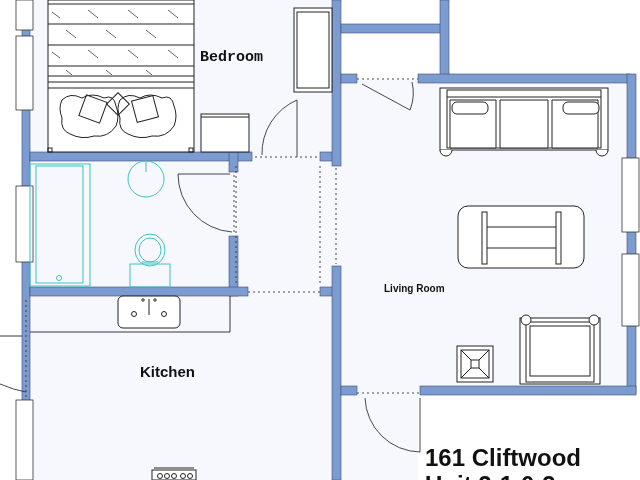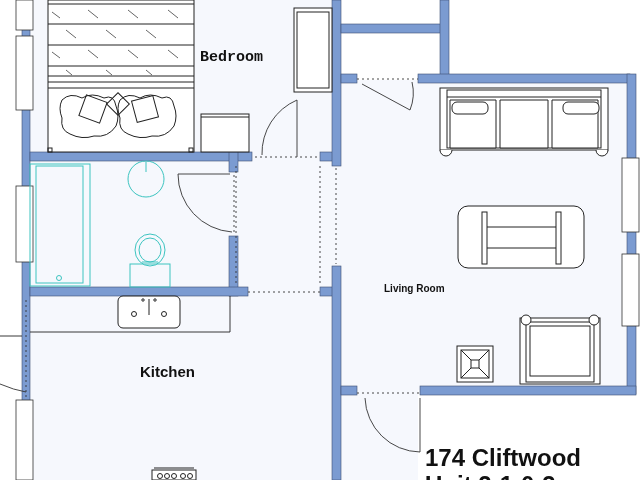--- a/index.html
+++ b/index.html
@@ -198,14 +198,14 @@
     <line x1="461" y1="350" x2="489" y2="378"></line>
     <line x1="489" y1="350" x2="461" y2="378"></line>
     <rect x="471" y="360" width="8" height="8"></rect>
   </g>
 </svg>
 
 <div class="room-label" style="left:200px;top:49px;font-size:15px;font-family:Liberation Mono, monospace;">Bedroom</div>
 <div class="room-label" style="left:384px;top:283px;font-size:10px;">Living Room</div>
 <div class="room-label" style="left:140px;top:363px;font-size:15px;">Kitchen</div>
 
-<div class="title" style="left:425px;top:446px;font-size:24px;">174 Cliftwood</div>
+<div class="title" style="left:425px;top:446px;font-size:24px;">161 Cliftwood</div>
 <div class="title" style="left:425px;top:473px;font-size:24px;">Unit 2-1-0-3</div>
 
 </body></html>

